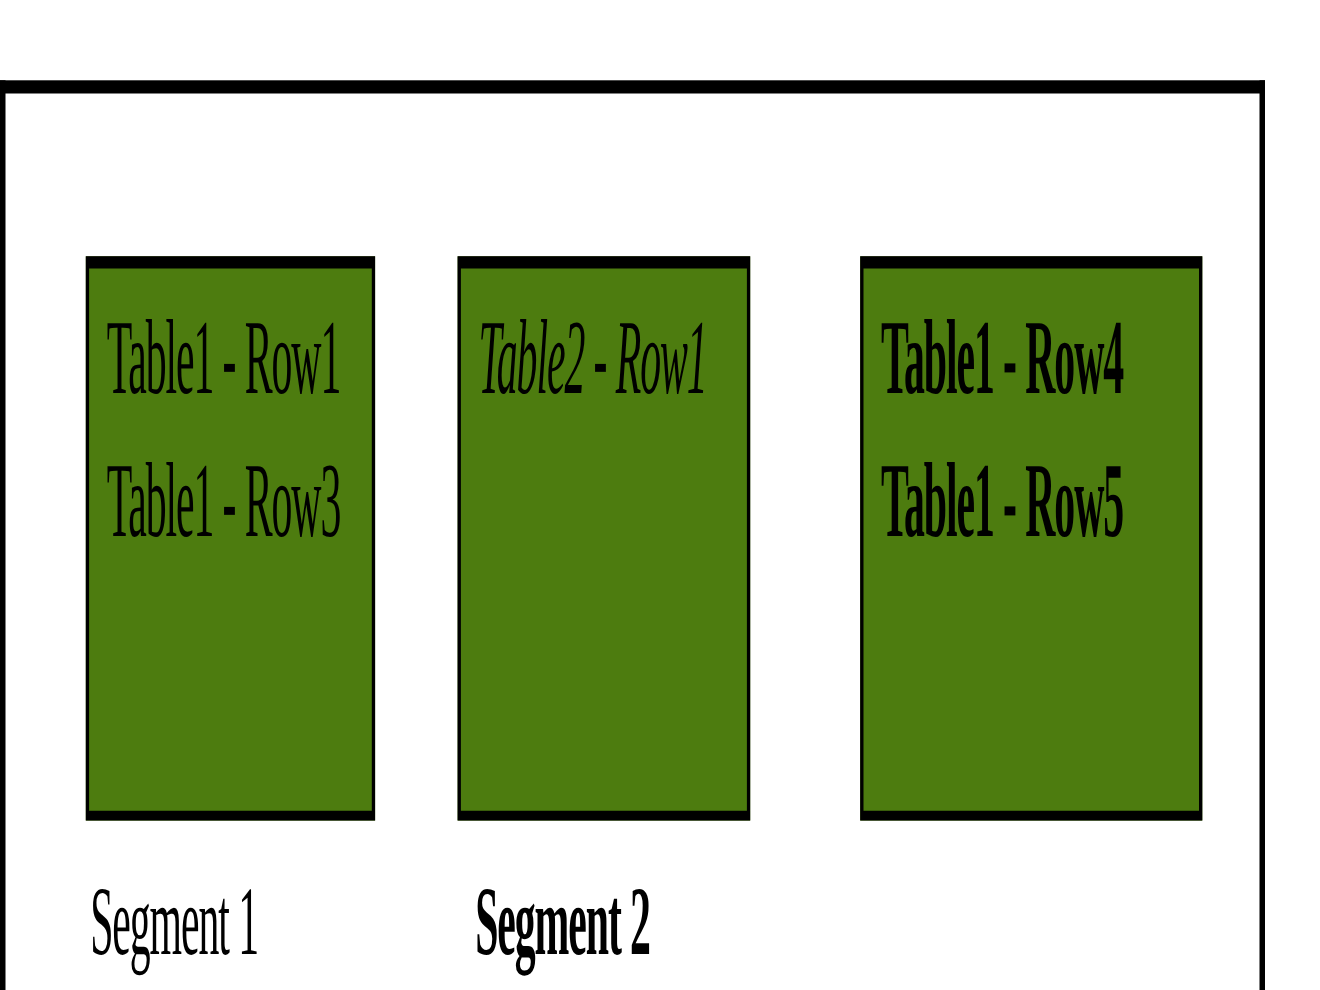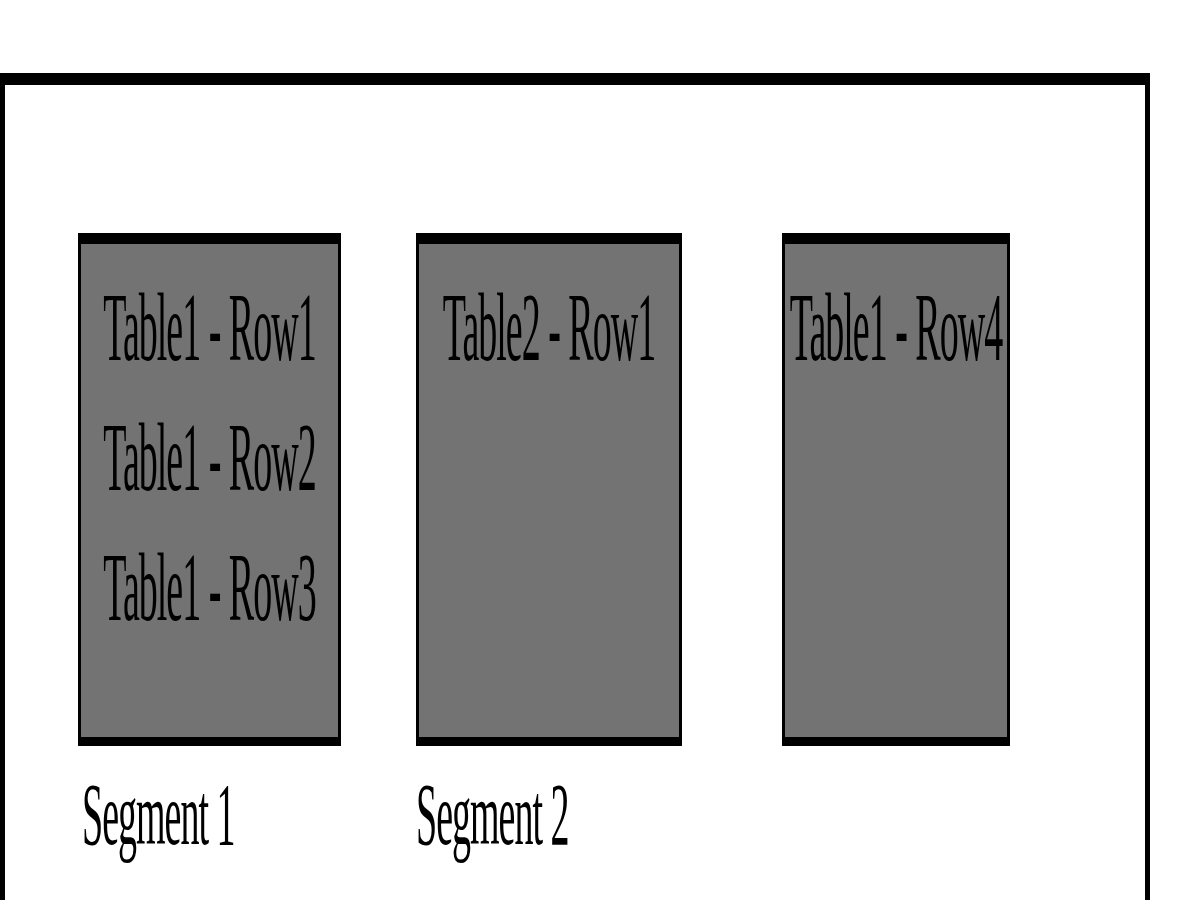--- a/index.html
+++ b/index.html
@@ -34,29 +34,30 @@
   
   .segment-box {
     position: absolute;
     top: 233px;
     height: 513px;
     box-sizing: border-box;
     border-top: 11px solid #000000;
     border-bottom: 9px solid #000000;
     border-left: 3px solid #000000;
     border-right: 3px solid #000000;
-    background: #737373;
+    background: #4d7c0f;
     display: flex;
     flex-direction: column;
-    align-items: center;
+    align-items: flex-start;
     padding-top: 18px;
+    padding-left: 16px;
   }
   .segment-box.pos-1 { left: 78px;  width: 263px; }
-  .segment-box.pos-2 { left: 416px; width: 266px; }
-  .segment-box.pos-3 { left: 782px; width: 228px; }
+  .segment-box.pos-2 { left: 416px; width: 266px; font-style: italic; }
+  .segment-box.pos-3 { left: 782px; width: 311px; font-weight: bold; }
 
   .table-row {
     height: 130px;
     display: flex;
     align-items: center;
     justify-content: center;
     overflow: visible;
     white-space: nowrap;
   }
   .row-text {
@@ -67,66 +68,66 @@
     letter-spacing: -1px;
     transform: scaleY(2.55);
     transform-origin: center center;
     white-space: nowrap;
   }
   .segment-label {
     position: absolute;
     top: 768px;
     height: 90px;
     display: flex;
-    align-items: center;
+    align-items: flex-end;
     white-space: nowrap;
   }
   .segment-label .label-text {
     display: inline-block;
     font-size: 38px;
     line-height: 1;
     color: #000000;
     letter-spacing: -1px;
     transform: scaleY(2.35);
     transform-origin: center center;
     white-space: nowrap;
   }
   .segment-label.pos-1 { left: 82px; }
-  .segment-label.pos-2 { left: 416px; }
+  .segment-label.pos-2 { left: 432px; font-weight: bold; }
   .segment-label.pos-3 { left: 788px; }
 </style>
 </head>
 <body>
 
 <div class="canvas">
 
   <div class="outer-frame"></div>
 
   <div class="segment-box pos-1">
     <div class="table-row">
       <span class="row-text">Table1 - Row1</span>
-    </div>
-    <div class="table-row">
-      <span class="row-text">Table1 - Row2</span>
     </div>
     <div class="table-row">
       <span class="row-text">Table1 - Row3</span>
     </div>
   </div>
 
   <div class="segment-box pos-2">
     <div class="table-row">
       <span class="row-text">Table2 - Row1</span>
     </div>
   </div>
 
   <div class="segment-box pos-3">
     <div class="table-row">
       <span class="row-text">Table1 - Row4</span>
     </div>
+    <div class="table-row">
+      <span class="row-text">Table1 - Row5</span>
+    </div>
   </div>
 
   <div class="segment-label pos-1">
     <span class="label-text">Segment 1</span>
   </div>
   <div class="segment-label pos-2">
     <span class="label-text">Segment 2</span>
   </div>
 
 </div>

